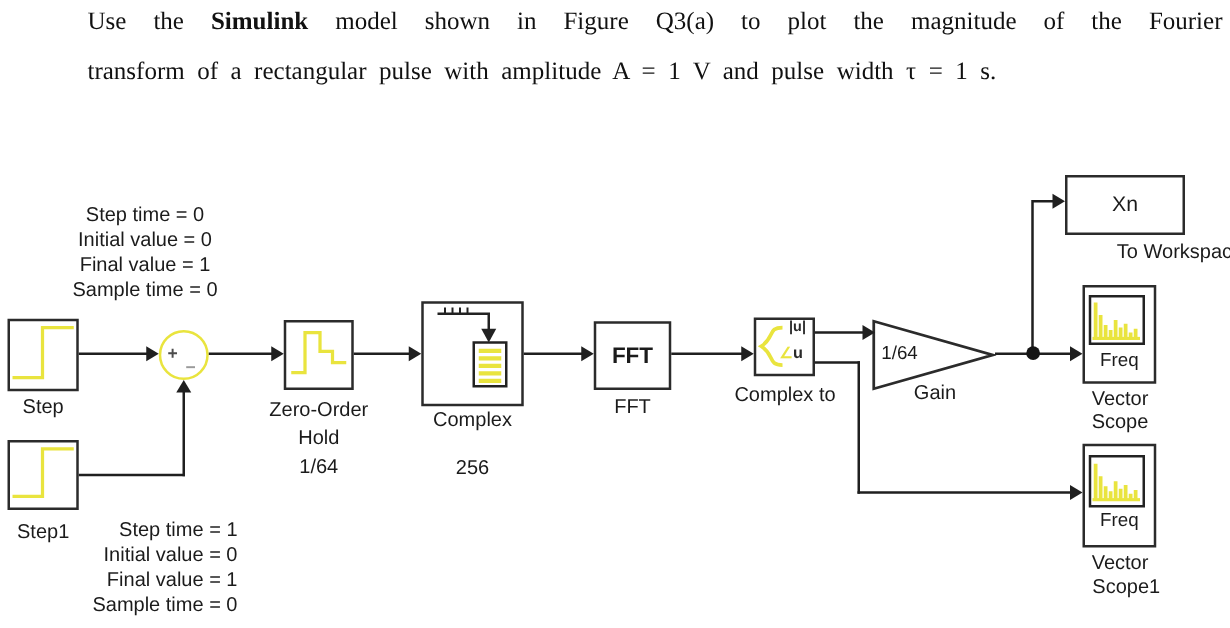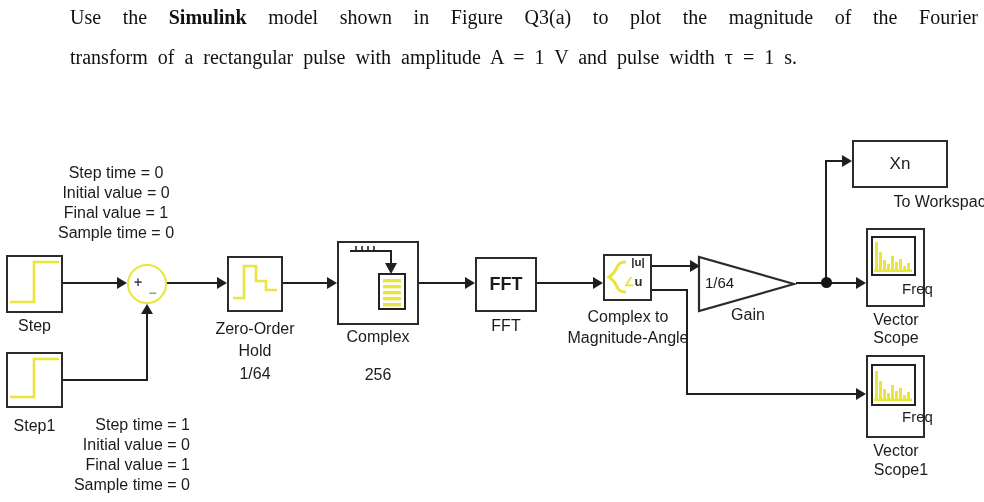--- a/index.html
+++ b/index.html
@@ -33,21 +33,21 @@
   .xn-txt{position:absolute;left:852px;top:154px;width:96px;text-align:center;
           font-size:17px;font-weight:500;color:#1b1b1b;}
   .cma-mag{position:absolute;left:626px;top:256px;width:24px;text-align:center;
            font-size:11.5px;font-weight:bold;color:#2a2a2a;}
   .cma-ang{position:absolute;left:619px;top:274px;width:28px;text-align:center;
            font-size:13px;font-weight:bold;color:#2a2a2a;}
   .cma-ang .ang{color:#e9e43e;font-size:12px;}
   .gain-val{position:absolute;left:705px;top:274px;font-size:15px;color:#1b1b1b;}
   .scope-inner{position:absolute;border:2px solid #222;background:#fff;box-sizing:border-box;}
   .scope-inner svg{display:block;width:100%;height:100%;}
-  .freq{position:absolute;width:59px;text-align:center;font-size:15px;color:#1b1b1b;padding-left:22px;}
+  .freq{position:absolute;width:59px;text-align:center;font-size:15px;color:#1b1b1b;}
   .dot{position:absolute;left:821px;top:277px;width:11px;height:11px;border-radius:50%;
        background:#141414;}
   .gain-svg{position:absolute;left:697px;top:255px;width:100px;height:58px;}
 </style>
 </head>
 <body>
 
 <div class="canvas">
 
   <div class="hdr hdr-l1" style="position:absolute;"><span>Use the </span><b>Simulink</b><span> model shown in Figure Q3(a) to plot the magnitude of the Fourier</span></div>
@@ -115,21 +115,20 @@
   <div class="lbl" style="left:475px;top:317px;width:62px;font-weight:500;">FFT</div>
 
   <div class="blk" style="left:603px;top:254px;width:49px;height:47px;">
     <svg viewBox="0 0 45 43">
       <path d="M21,6 C9,6 15,14 4,21 C15,28 9,36 21,36" fill="none" stroke="#e9e43e" stroke-width="3"></path>
     </svg>
   </div>
   <div class="cma-mag">|u|</div>
   <div class="cma-ang"><span class="ang">∠</span><span>u</span></div>
   <div class="lbl" style="left:564px;top:308px;width:128px;">Complex to</div>
-  <div class="lbl" style="left:564px;top:329px;width:128px;">Magnitude-Angle</div>
 
   <svg class="gain-svg" viewBox="0 0 100 58">
     <polygon points="2,2 2,56 97,29" fill="#fff" stroke="#2b2b2b" stroke-width="2.2"></polygon>
   </svg>
   <div class="gain-val">1/64</div>
   <div class="lbl" style="left:716px;top:306px;width:64px;">Gain</div>
 
   <div class="blk" style="left:852px;top:140px;width:96px;height:48px;"></div>
   <div class="xn-txt">Xn</div>
   <div class="lbl" style="left:880px;top:193px;width:128px;">To Workspace</div>

